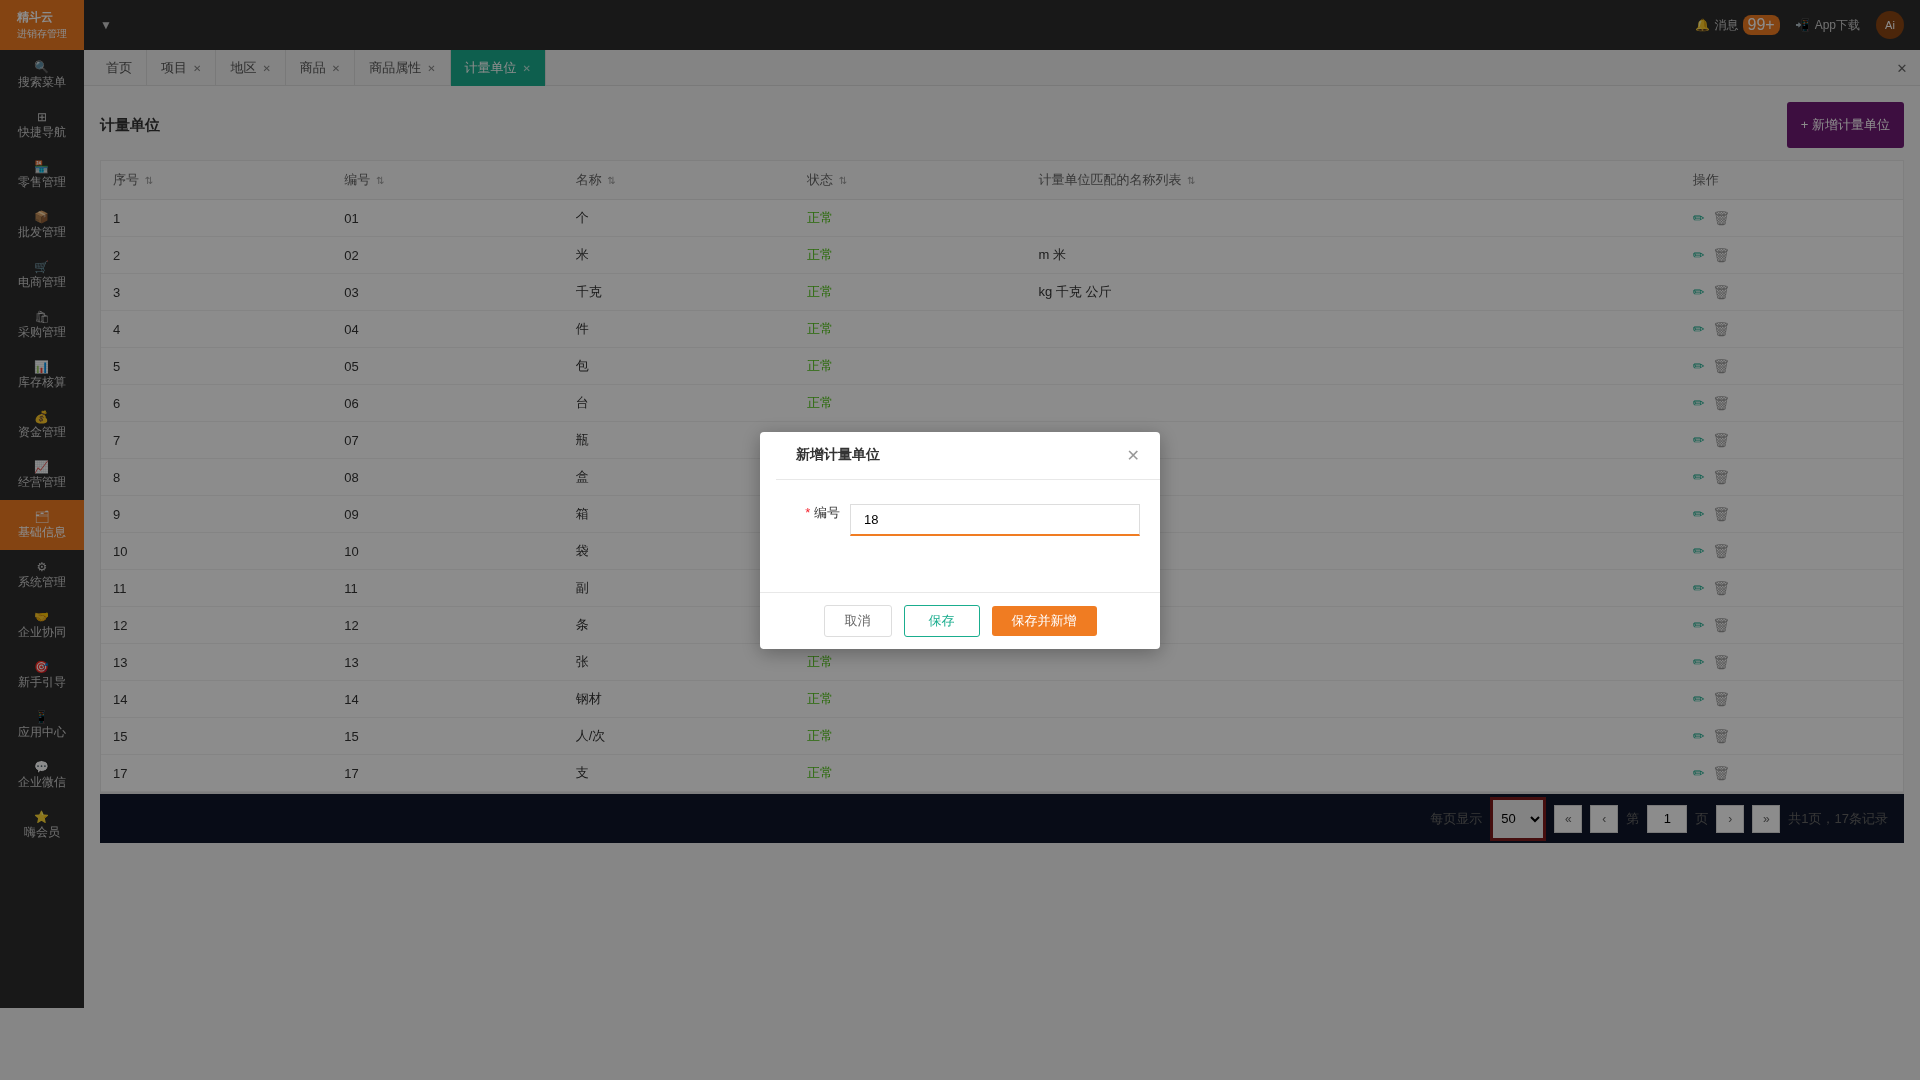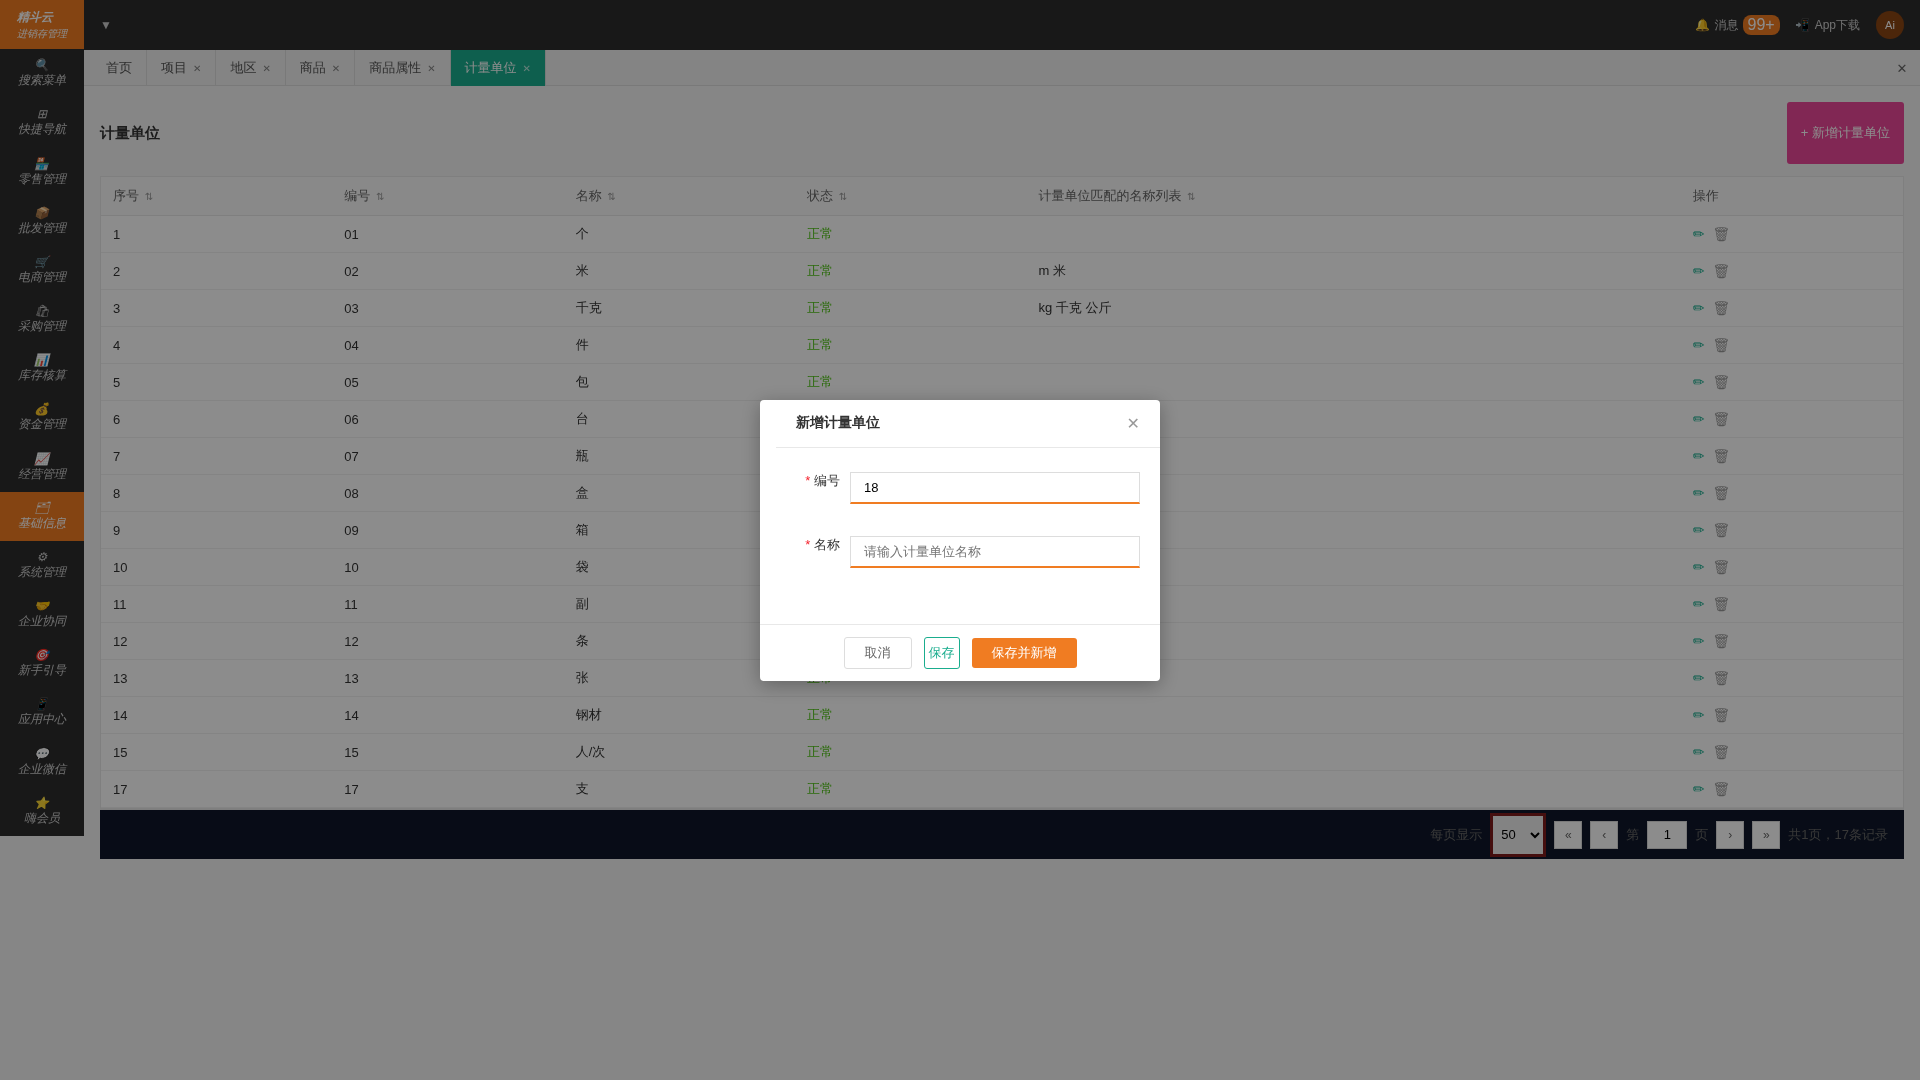--- a/index.html
+++ b/index.html
@@ -1,19 +1,19 @@
 <!DOCTYPE html>
 <html><head>
   <meta charset="utf-8">
   <style>
     * { box-sizing: border-box; margin: 0; padding: 0; }
     body { font-family: 'Microsoft YaHei', Arial, sans-serif; font-size: 13px; background: #f5f5f5; color: #333; height: 1080px; width: 1920px; overflow: hidden; display: flex; }
 
     
-    .sidebar { width: 84px; background: #2d2d2d; height: 836px; display: flex; flex-direction: column; align-items: flex-start; flex-shrink: 0; font-style: italic; }
+    .sidebar { width: 84px; background: #2d2d2d; height: 1008px; display: flex; flex-direction: column; align-items: flex-start; flex-shrink: 0; }
     .sidebar-logo { width: 84px; height: 50px; background: #f07c22; display: flex; align-items: center; justify-content: center; }
     .sidebar-logo-text { color: white; font-size: 12px; font-weight: bold; }
     .sidebar-nav-item { width: 84px; height: 50px; display: flex; align-items: center; justify-content: center; color: #ccc; font-size: 12px; cursor: pointer; flex-direction: column; }
     .sidebar-nav-item.active { background: #f07c22; color: white; }
 
     
     .main { flex: 1; display: flex; flex-direction: column; height: 1080px; }
 
     
     .top-header { height: 50px; background: #2d2d2d; display: flex; align-items: center; justify-content: space-between; padding: 0 16px; }
@@ -29,21 +29,21 @@
     .tab.active { background: #1aad8e; color: white; }
     .tab-close { font-size: 10px; opacity: 0.7; }
     .tab-close-global { position: absolute; right: 0; top: 0; height: 36px; width: 36px; display: flex; align-items: center; justify-content: center; cursor: pointer; color: #666; }
 
     
     .content { flex: 1; padding: 16px; overflow-y: auto; position: relative; background: #f5f5f5; }
 
     
     .page-header { display: flex; align-items: center; justify-content: space-between; margin-bottom: 12px; }
     .page-title { font-size: 15px; font-weight: bold; color: #333; }
-    .add-btn { background: #ec4899; color: white; border: none; padding: 22px 14px; border-radius: 3px; cursor: pointer; font-size: 13px; }
+    .add-btn { background: #701a75; color: white; border: none; padding: 14px 14px; border-radius: 3px; cursor: pointer; font-size: 13px; }
 
     
     .table-container { background: white; border: 1px solid #e8e8e8; }
     table { width: 100%; border-collapse: collapse; font-size: 13px; }
     thead tr { background: #fafafa; }
     th { padding: 10px 12px; text-align: left; color: #666; font-weight: normal; border-bottom: 1px solid #e8e8e8; white-space: nowrap; }
     td { padding: 9px 12px; border-bottom: 1px solid #f0f0f0; color: #333; }
     .status-normal { color: #52c41a; }
     .action-btns { display: flex; gap: 8px; }
     .action-btn { color: #1aad8e; cursor: pointer; font-size: 14px; }
@@ -61,21 +61,21 @@
     .modal-header { padding: 14px 20px; border-bottom: 1px solid #e8e8e8; display: flex; align-items: center; justify-content: space-between; margin-left: 16px; }
     .modal-title { font-size: 14px; font-weight: bold; color: #333; }
     .modal-close { cursor: pointer; color: #999; font-size: 16px; }
     .modal-body { padding: 24px 20px; }
     .form-row { display: flex; align-items: flex-start; margin-bottom: 32px; }
     .form-label { width: 60px; text-align: right; font-size: 13px; color: #333; margin-right: 10px; }
     .form-input { flex: 1; height: 32px; border: 1px solid #ddd; border-bottom: 2px solid #f07c22; padding: 0 13px; font-size: 13px; outline: none; }
     .form-input.focused { border-bottom: 2px solid #f07c22; }
     .modal-footer { padding: 12px 20px; border-top: 1px solid #e8e8e8; display: flex; align-items: center; justify-content: center; gap: 12px; }
     .btn-cancel { padding: 6px 20px; border: 1px solid #ddd; background: white; color: #666; cursor: pointer; border-radius: 3px; font-size: 13px; }
-    .btn-save { padding: 6px 4px; border: 1px solid #1aad8e; background: white; color: #1aad8e; cursor: pointer; border-radius: 3px; font-size: 13px; }
+    .btn-save { padding: 6px 24px; border: 1px solid #1aad8e; background: white; color: #1aad8e; cursor: pointer; border-radius: 3px; font-size: 13px; }
     .btn-save-new { padding: 6px 20px; border: none; background: #f07c22; color: white; cursor: pointer; border-radius: 3px; font-size: 13px; }
 
     .sort-icon { font-size: 10px; color: #999; margin-left: 2px; }
   </style>
 </head>
 <body>
 
 <div class="sidebar">
   <div class="sidebar-logo">
     <div class="sidebar-logo-text">精斗云<br><span style="font-size:10px;font-weight:normal;">进销存管理</span></div>
@@ -454,26 +454,20 @@
       <span class="modal-title">新增计量单位</span>
       <span class="modal-close">✕</span>
     </div>
     <div class="modal-body">
       <div class="form-row">
         <label class="form-label">
           <span style="color:#f5222d;">*</span> 编号
         </label>
         <input type="text" class="form-input" value="18" style="">
       </div>
-      <div class="form-row">
-        <label class="form-label">
-          <span style="color:#f5222d;">*</span> 名称
-        </label>
-        <input type="text" class="form-input focused" placeholder="请输入计量单位名称" style="">
-      </div>
     </div>
     <div class="modal-footer">
       <button class="btn-cancel">取消</button>
       <button class="btn-save">保存</button>
       <button class="btn-save-new">保存并新增</button>
     </div>
   </div>
 </div>
 
 </body></html>

